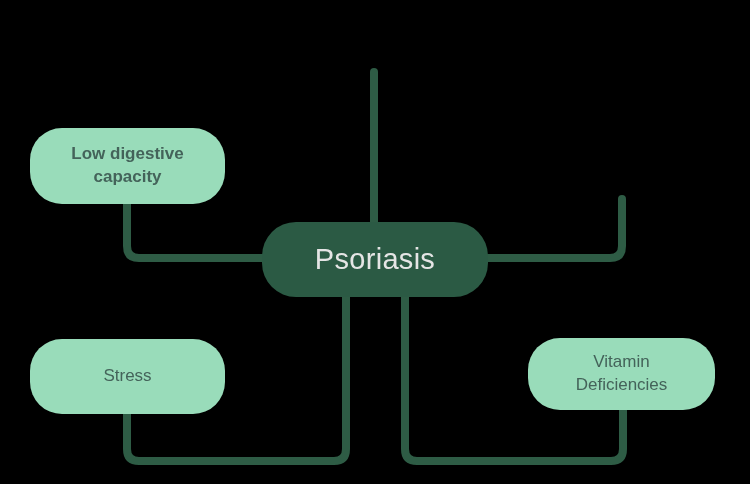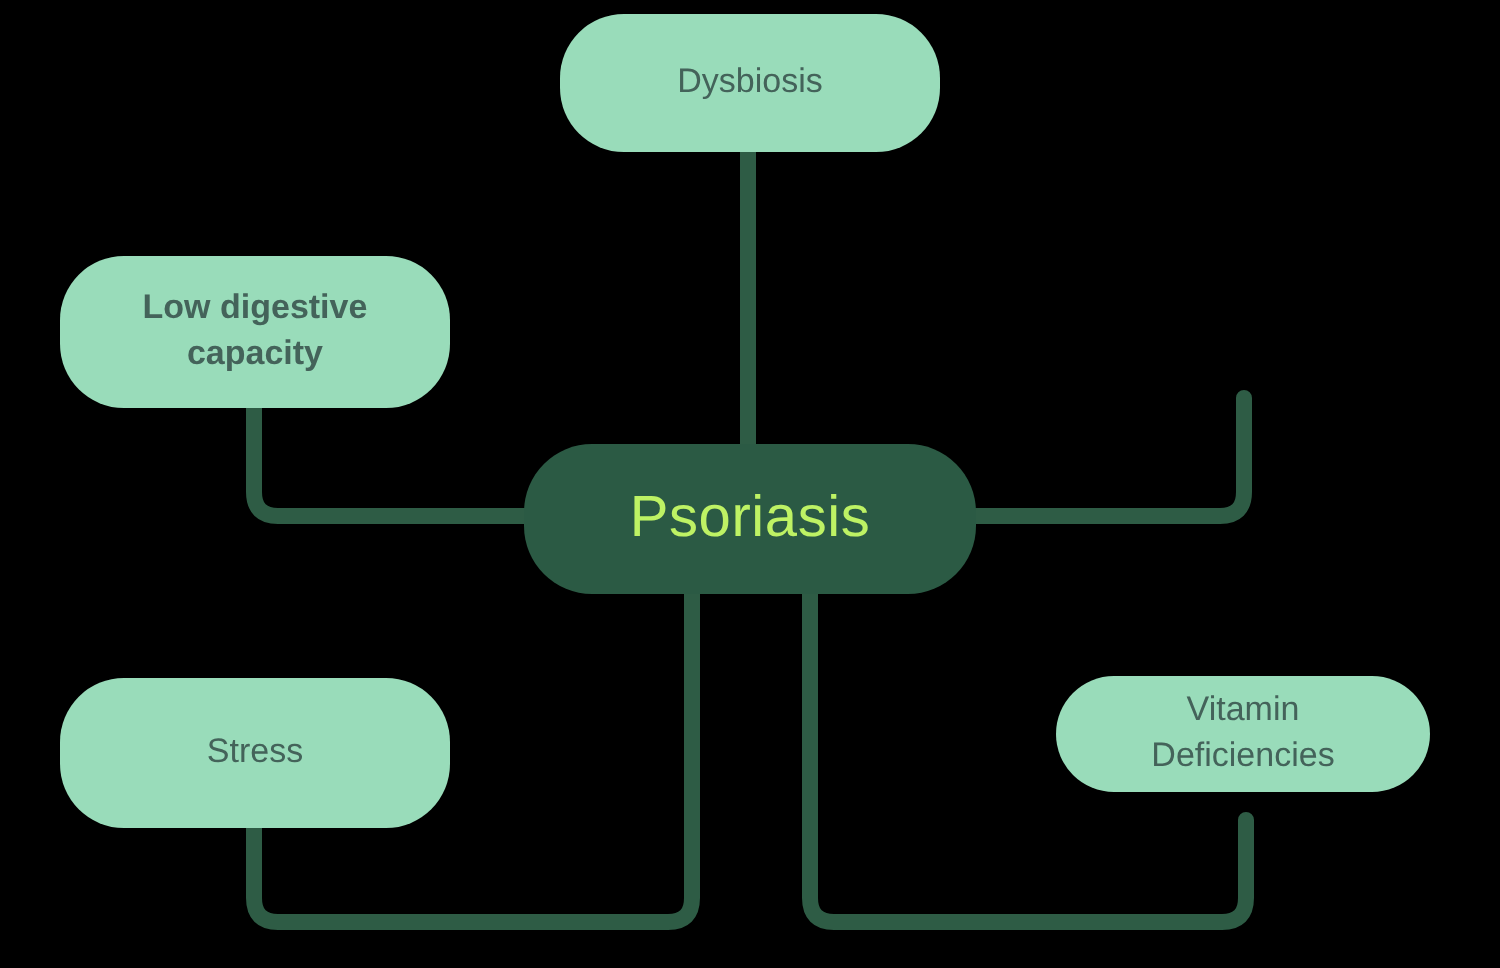--- a/index.html
+++ b/index.html
@@ -41,48 +41,45 @@
     border-radius: 32px;
     color: #44635a;
     font-size: 17px;
     font-weight: 500;
     line-height: 1.35;
     padding: 0 24px;
   }
   .node--center {
     background: #2b5a44;
     border-radius: 34px;
-    color: #bef264;
+    color: #e5e5e5;
     font-size: 29px;
     font-weight: 500;
     letter-spacing: 0.3px;
   }
   .node--dysbiosis { left: 280px; top: 7px;   width: 190px; height: 69px; }
   .node--low       { left: 30px;  top: 128px; width: 195px; height: 76px; font-weight: bold; }
   .node--fungi     { left: 528px; top: 128px; width: 188px; height: 76px; }
   .node--psoriasis { left: 262px; top: 222px; width: 226px; height: 75px; }
   .node--stress    { left: 30px;  top: 339px; width: 195px; height: 75px; }
-  .node--vitamin   { left: 528px; top: 338px; width: 187px; height: 58px; }
+  .node--vitamin   { left: 528px; top: 338px; width: 187px; height: 72px; }
 </style>
 </head>
 <body>
 
 <div class="canvas">
 
   <svg class="edges-svg" viewBox="0 0 750 484" xmlns="http://www.w3.org/2000/svg">
     <path d="M374 72 V226"></path>
     <path d="M127 199 V246 Q127 258 139 258 H266"></path>
     <path d="M622 199 V246 Q622 258 610 258 H484"></path>
     <path d="M127 410 V449 Q127 461 139 461 H334 Q346 461 346 449 V293"></path>
     <path d="M623 410 V449 Q623 461 611 461 H417 Q405 461 405 449 V293"></path>
   </svg>
 
-  <div class="node node--dysbiosis">
-    <span>Dysbiosis</span>
-  </div>
 
   <div class="node node--low">
     <span>Low digestive capacity</span>
   </div>
 
 
   <div class="node node--center node--psoriasis">
     <span>Psoriasis</span>
   </div>
 

